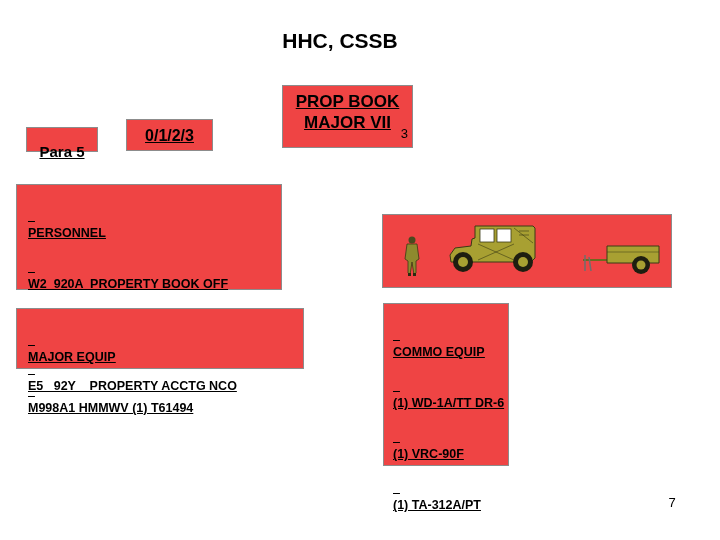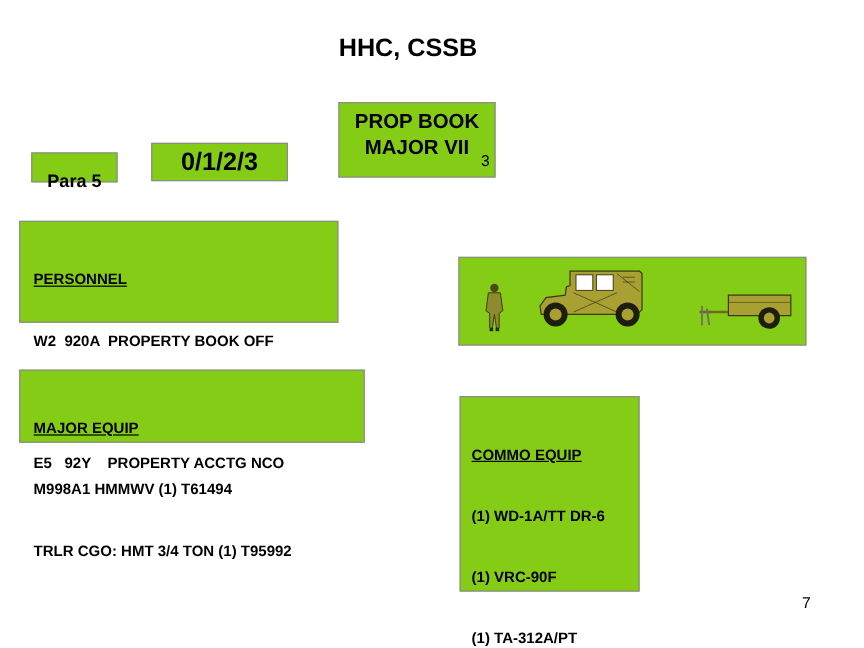--- a/index.html
+++ b/index.html
@@ -12,22 +12,23 @@
       height: 540px;
       position: relative;
       overflow: hidden;
       font-family: "Liberation Sans", "DejaVu Sans", sans-serif;
       color: #000000;
     }
     .abs { position: absolute; }
     .box {
       position: absolute;
       border: 1.5px solid #8c8c8c;
-      background: #84cc16;
+      background: #ef4444;
       box-sizing: border-box;
+      text-decoration: underline;
     }
     .title {
       left: 240px;
       top: 28px;
       width: 200px;
       text-align: center;
       font-weight: bold;
       font-size: 21px;
       line-height: 26px;
     }
@@ -56,53 +57,53 @@
       height: 25px;
       font-weight: bold;
       font-size: 15px;
       line-height: 25px;
       text-align: center;
       padding-top: 11px;
     }
     .level-box {
       left: 126px;
       top: 119px;
-      width: 114px;
+      width: 87px;
       height: 32px;
       font-weight: bold;
-      font-size: 21px;
+      font-size: 16px;
       line-height: 32px;
       text-align: center;
     }
     .list-box {
       font-weight: bold;
       font-size: 12.5px;
       line-height: 17px;
       padding: 6px 0 0 11px;
       white-space: pre;
     }
     .list-box .hdr {
       text-decoration: underline;
     }
     .pers-box {
       left: 16px;
       top: 184px;
       width: 266px;
-      height: 85px;
+      height: 106px;
     }
     .equip-box {
       left: 16px;
       top: 308px;
       width: 288px;
       height: 61px;
     }
     .commo-box {
       left: 383px;
-      top: 330px;
-      width: 150px;
+      top: 303px;
+      width: 126px;
       height: 163px;
       padding-left: 9px;
     }
     .pic-box {
       left: 382px;
       top: 214px;
       width: 290px;
       height: 74px;
     }
     .pic-box svg {
@@ -142,21 +143,20 @@
 <div class="box list-box pers-box">
   <div class="hdr">PERSONNEL</div>
   <div>W2  920A  PROPERTY BOOK OFF</div>
   <div>E7   92Y    SUPPLY ACCTG NCO</div>
   <div>E5   92Y    PROPERTY ACCTG NCO</div>
 </div>
 
 <div class="box list-box equip-box">
   <div class="hdr">MAJOR EQUIP</div>
   <div>M998A1 HMMWV (1) T61494</div>
-  <div>TRLR CGO: HMT 3/4 TON (1) T95992</div>
 </div>
 
 <div class="box pic-box">
   <svg width="290" height="74" viewBox="0 0 290 74">
 
     <g>
       <circle cx="29" cy="25" r="3.5" fill="#4a4a1e"></circle>
       <path d="M24 29 L34 29 L36 44 L33 46 L33 58 L31 60 L29 47 L27 60 L25 58 L25 46 L22 44 Z" fill="#8e8a2e" stroke="#3a3a14" stroke-width="0.8"></path>
       <rect x="25" y="58" width="3" height="3" fill="#2a2a10"></rect>
       <rect x="30" y="58" width="3" height="3" fill="#2a2a10"></rect>

